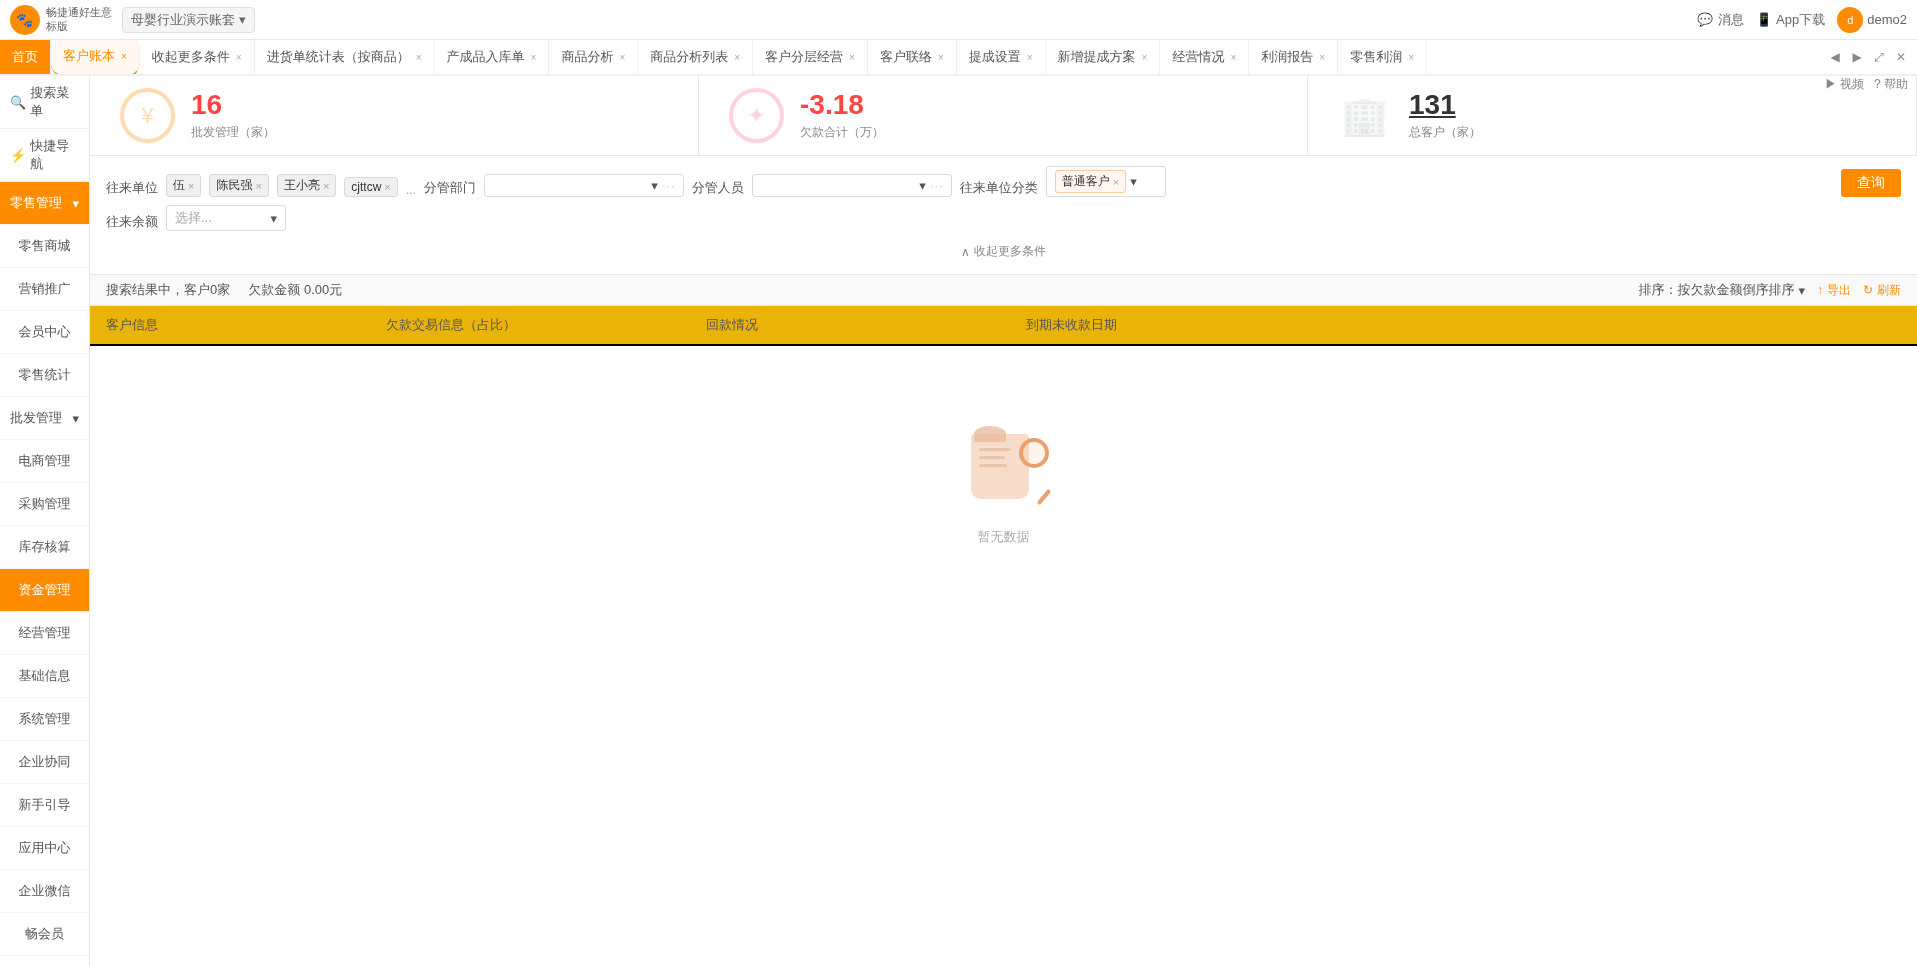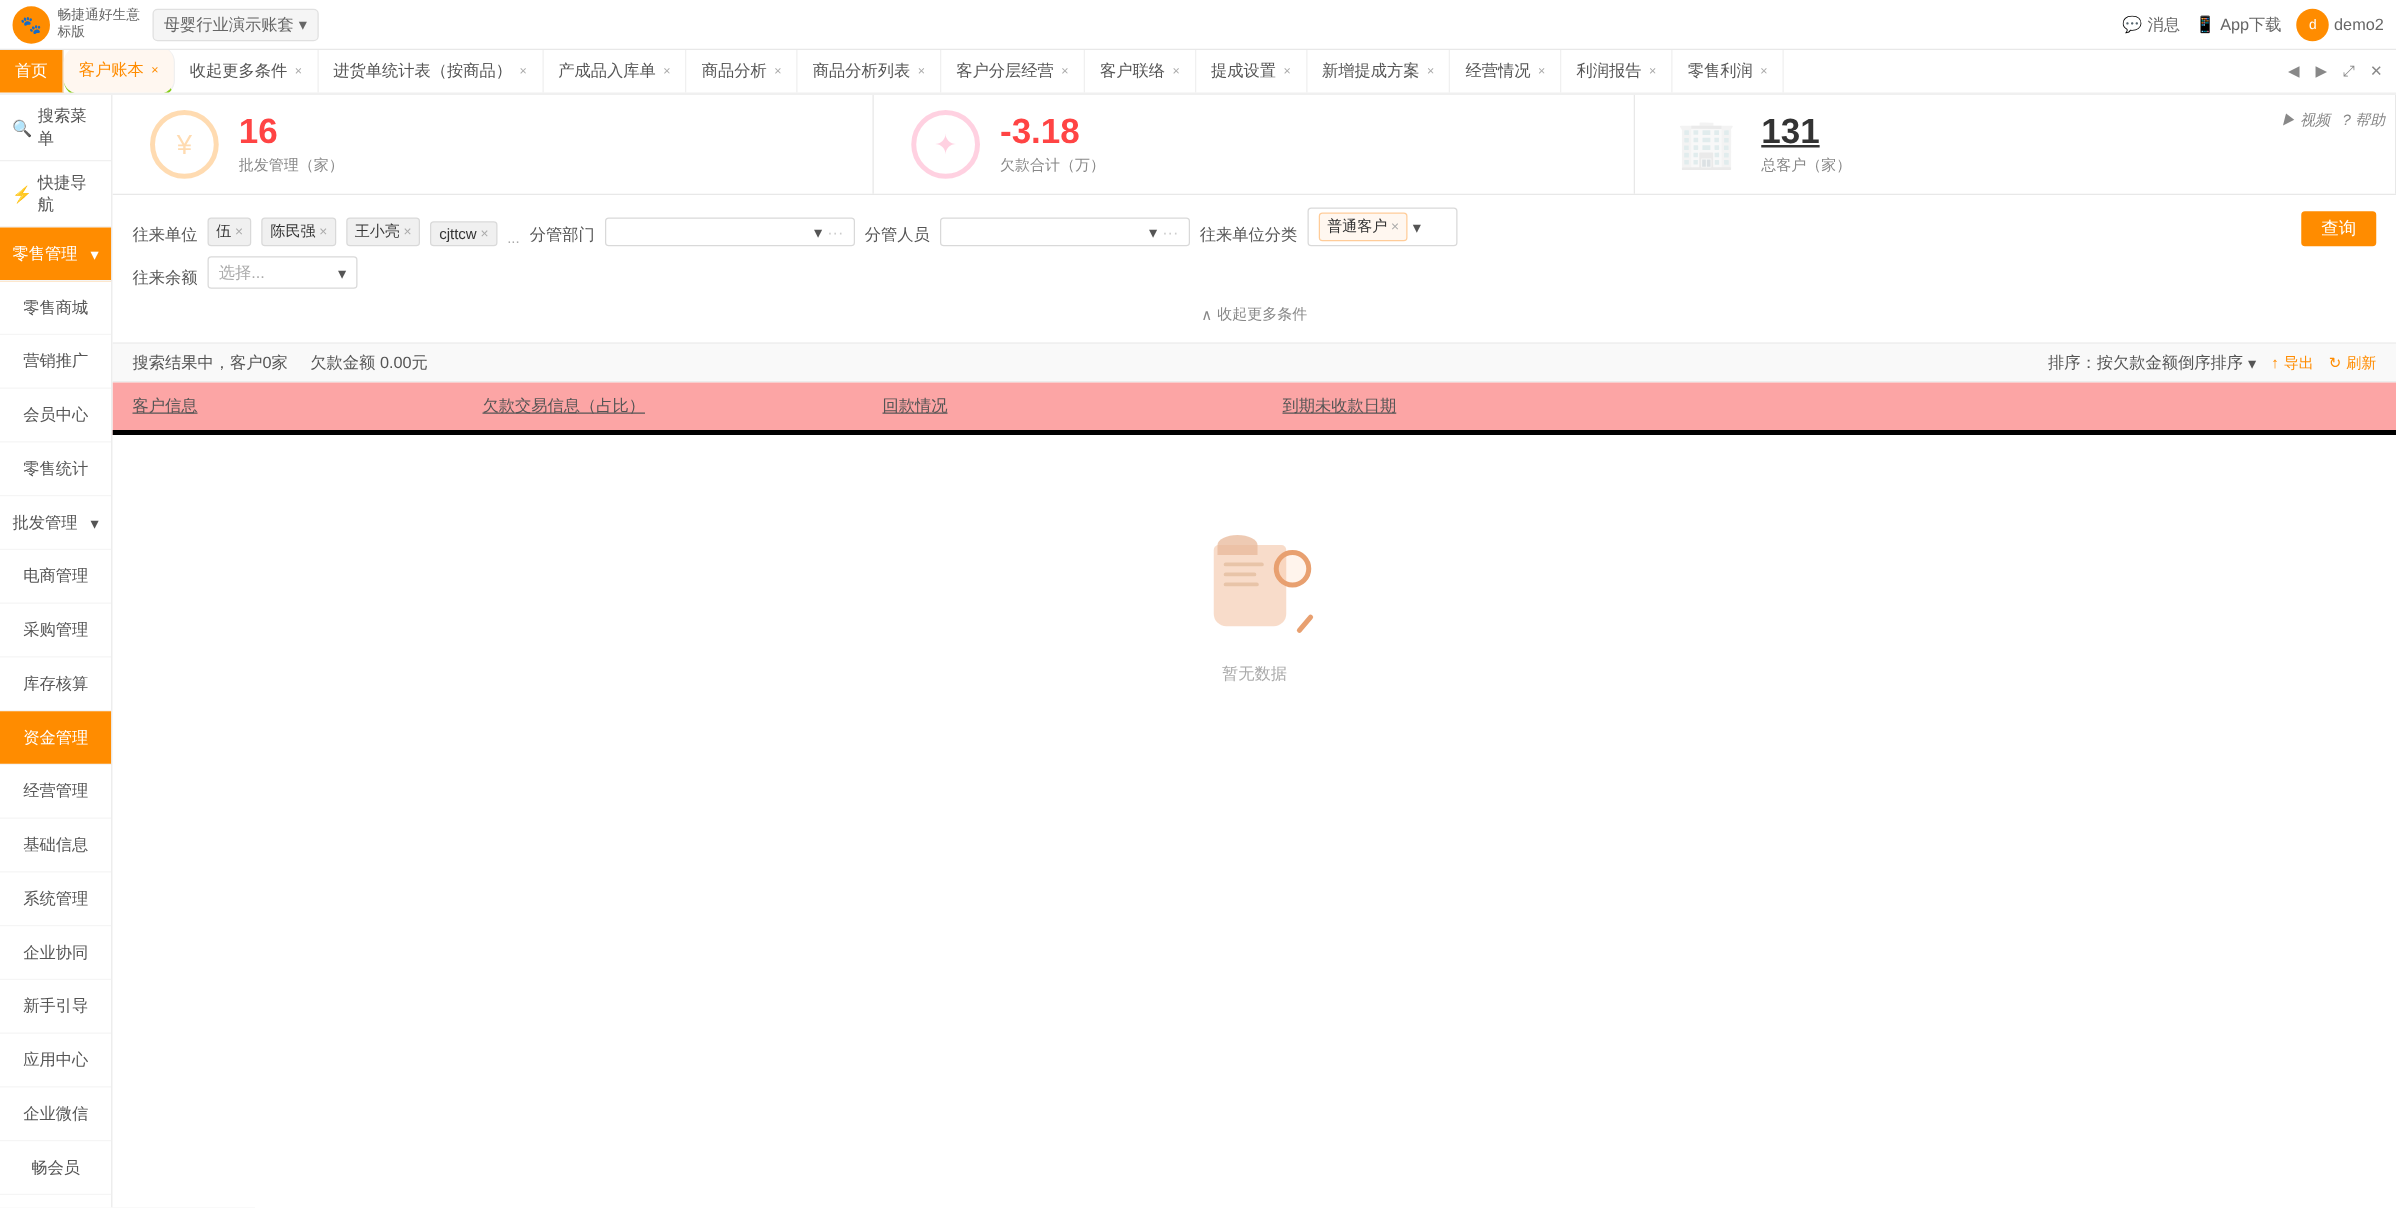--- a/index.html
+++ b/index.html
@@ -84,21 +84,21 @@
       flex: 1; display: flex; align-items: center; padding: 0 30px; gap: 16px;
       border-right: 1px solid #e8e8e8; position: relative;
     }
     .stat-icon-circle { width: 55px; height: 55px; border-radius: 50%; border: 4px solid; display: flex; align-items: center; justify-content: center; font-size: 22px; }
     .stat-icon-orange { border-color: #ff8c00; color: #ff8c00; opacity: 0.3; }
     .stat-info { display: flex; flex-direction: column; }
     .stat-number { font-size: 28px; font-weight: bold; color: #ff4444; line-height: 1.1; }
     .stat-number.negative { color: #ff4444; }
     .stat-number.black { color: #333; text-decoration: underline; }
     .stat-label { font-size: 12px; color: #888; margin-top: 4px; }
-    .stat-help { position: absolute; top: 12px; right: 8px; display: flex; gap: 10px; font-size: 12px; color: #888; font-style: italic; }
+    .stat-help { position: absolute; top: 0; right: 8px; display: flex; gap: 10px; font-size: 12px; color: #888; }
 
     
     .filter-bar {
       background: white; padding: 10px 16px; border-bottom: 1px solid #e8e8e8;
     }
     .filter-row { display: flex; align-items: flex-end; gap: 8px; margin-bottom: 8px; flex-wrap: wrap; }
     .filter-label { font-size: 13px; color: #555; white-space: nowrap; }
     .filter-tag {
       display: inline-flex; align-items: center; gap: 3px; background: #f0f0f0;
       border: 1px solid #d9d9d9; border-radius: 3px; padding: 2px 6px; font-size: 12px; color: #333;
@@ -124,22 +124,22 @@
       background: #f9f9f9; padding: 6px 16px; border-bottom: 1px solid #e8e8e8;
       font-size: 13px; color: #555;
     }
     .result-bar-right { display: flex; align-items: center; gap: 12px; }
     .result-action { display: flex; align-items: center; gap: 4px; color: #ff8c00; cursor: pointer; font-size: 12px; }
 
     
     .table-container { background: white; flex: 1; }
     .table-header {
       display: grid; grid-template-columns: 280px 320px 320px 1fr;
-      background: #fca5a5; border-bottom: 4px solid #000000;
-      font-size: 13px; color: #555; font-weight: 500; text-decoration: underline;
+      background: #eab308; border-bottom: 2px solid #000000;
+      font-size: 13px; color: #555; font-weight: 500;
     }
     .table-header-cell { padding: 10px 16px; }
     .table-empty {
       display: flex; flex-direction: column; align-items: center; justify-content: center;
       padding: 80px 0; color: #aaa;
     }
   </style>
 </head>
 <body>
 

